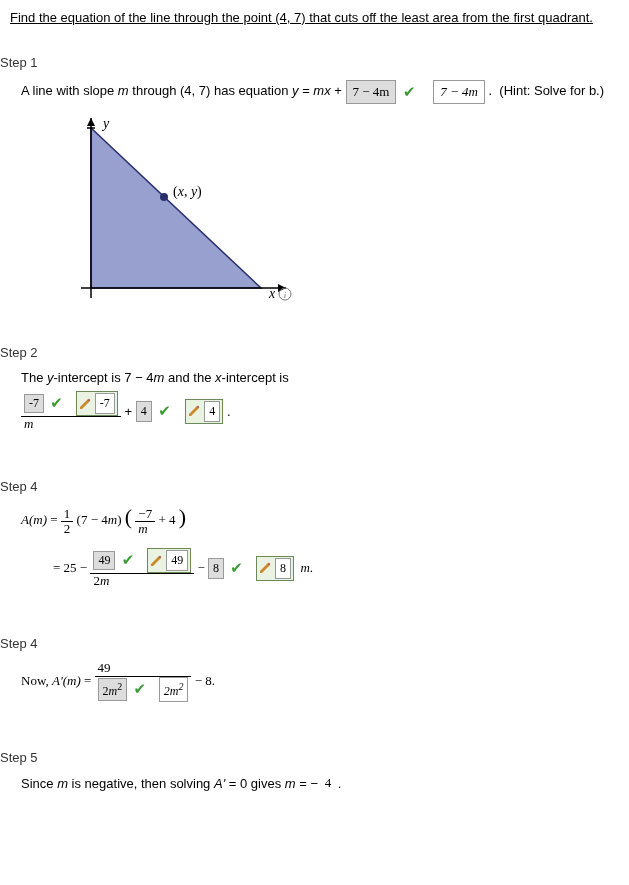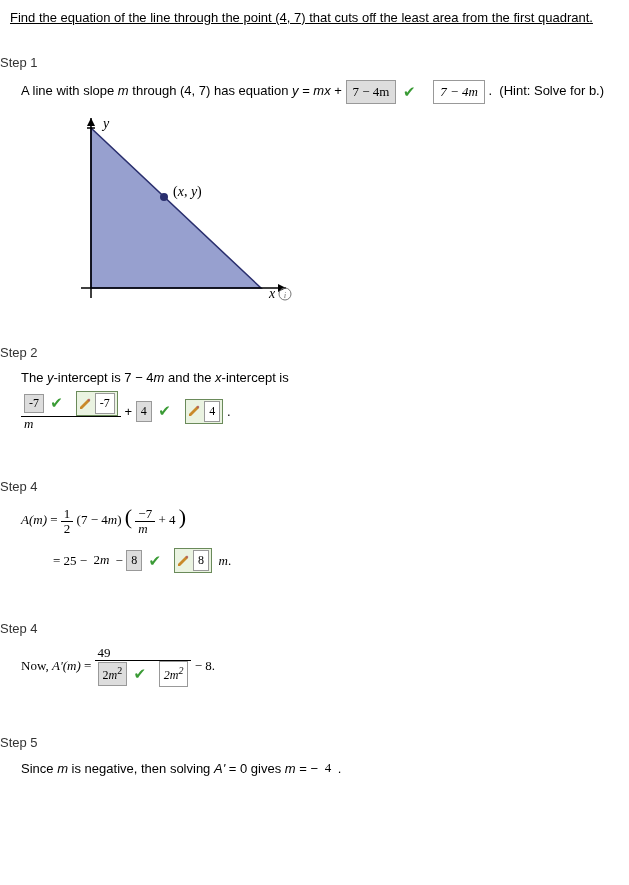--- a/index.html
+++ b/index.html
@@ -183,20 +183,34 @@
     <span class="frac"><span class="num">1</span><span class="den">2</span></span>
     <span>(7 − 4<span class="italic">m</span>)</span>
     <span style="font-size:22px;">(</span>
     <span class="frac"><span class="num">−7</span><span class="den italic">m</span></span>
     <span> + 4</span>
     <span style="font-size:22px;">)</span>
   </div>
   <div class="row mathline nowrap" style="margin-top:12px; margin-left:32px;">
     <span style="vertical-align:middle;"> = 25 − </span>
     <span class="frac" style="vertical-align:middle;">
+      <span class="num">
+        <span class="answer-box small">49</span>
+        <span class="check">✔</span>
+        &nbsp;
+        <span class="marked-wrap">
+          <span class="pencil">
+            <svg viewBox="0 0 14 14">
+                <polygon points="2,12 4,12 12,4 10,2 2,10" fill="#c98a2a"></polygon>
+                <rect x="10" y="2" width="2" height="2" fill="#b05d5d" transform="rotate(45 11 3)"></rect>
+              </svg>
+          </span>
+          <span class="inner-box">49</span>
+        </span>
+      </span>
       <span class="den">2<span class="italic">m</span></span>
     </span>
     <span style="vertical-align:middle;"> − </span>
     <span class="answer-box small" style="vertical-align:middle;">8</span>
     <span class="check">✔</span>
     &nbsp;
     <span class="marked-wrap" style="vertical-align:middle;">
       <span class="pencil">
         <svg viewBox="0 0 14 14">
             <polygon points="2,12 4,12 12,4 10,2 2,10" fill="#c98a2a"></polygon>

